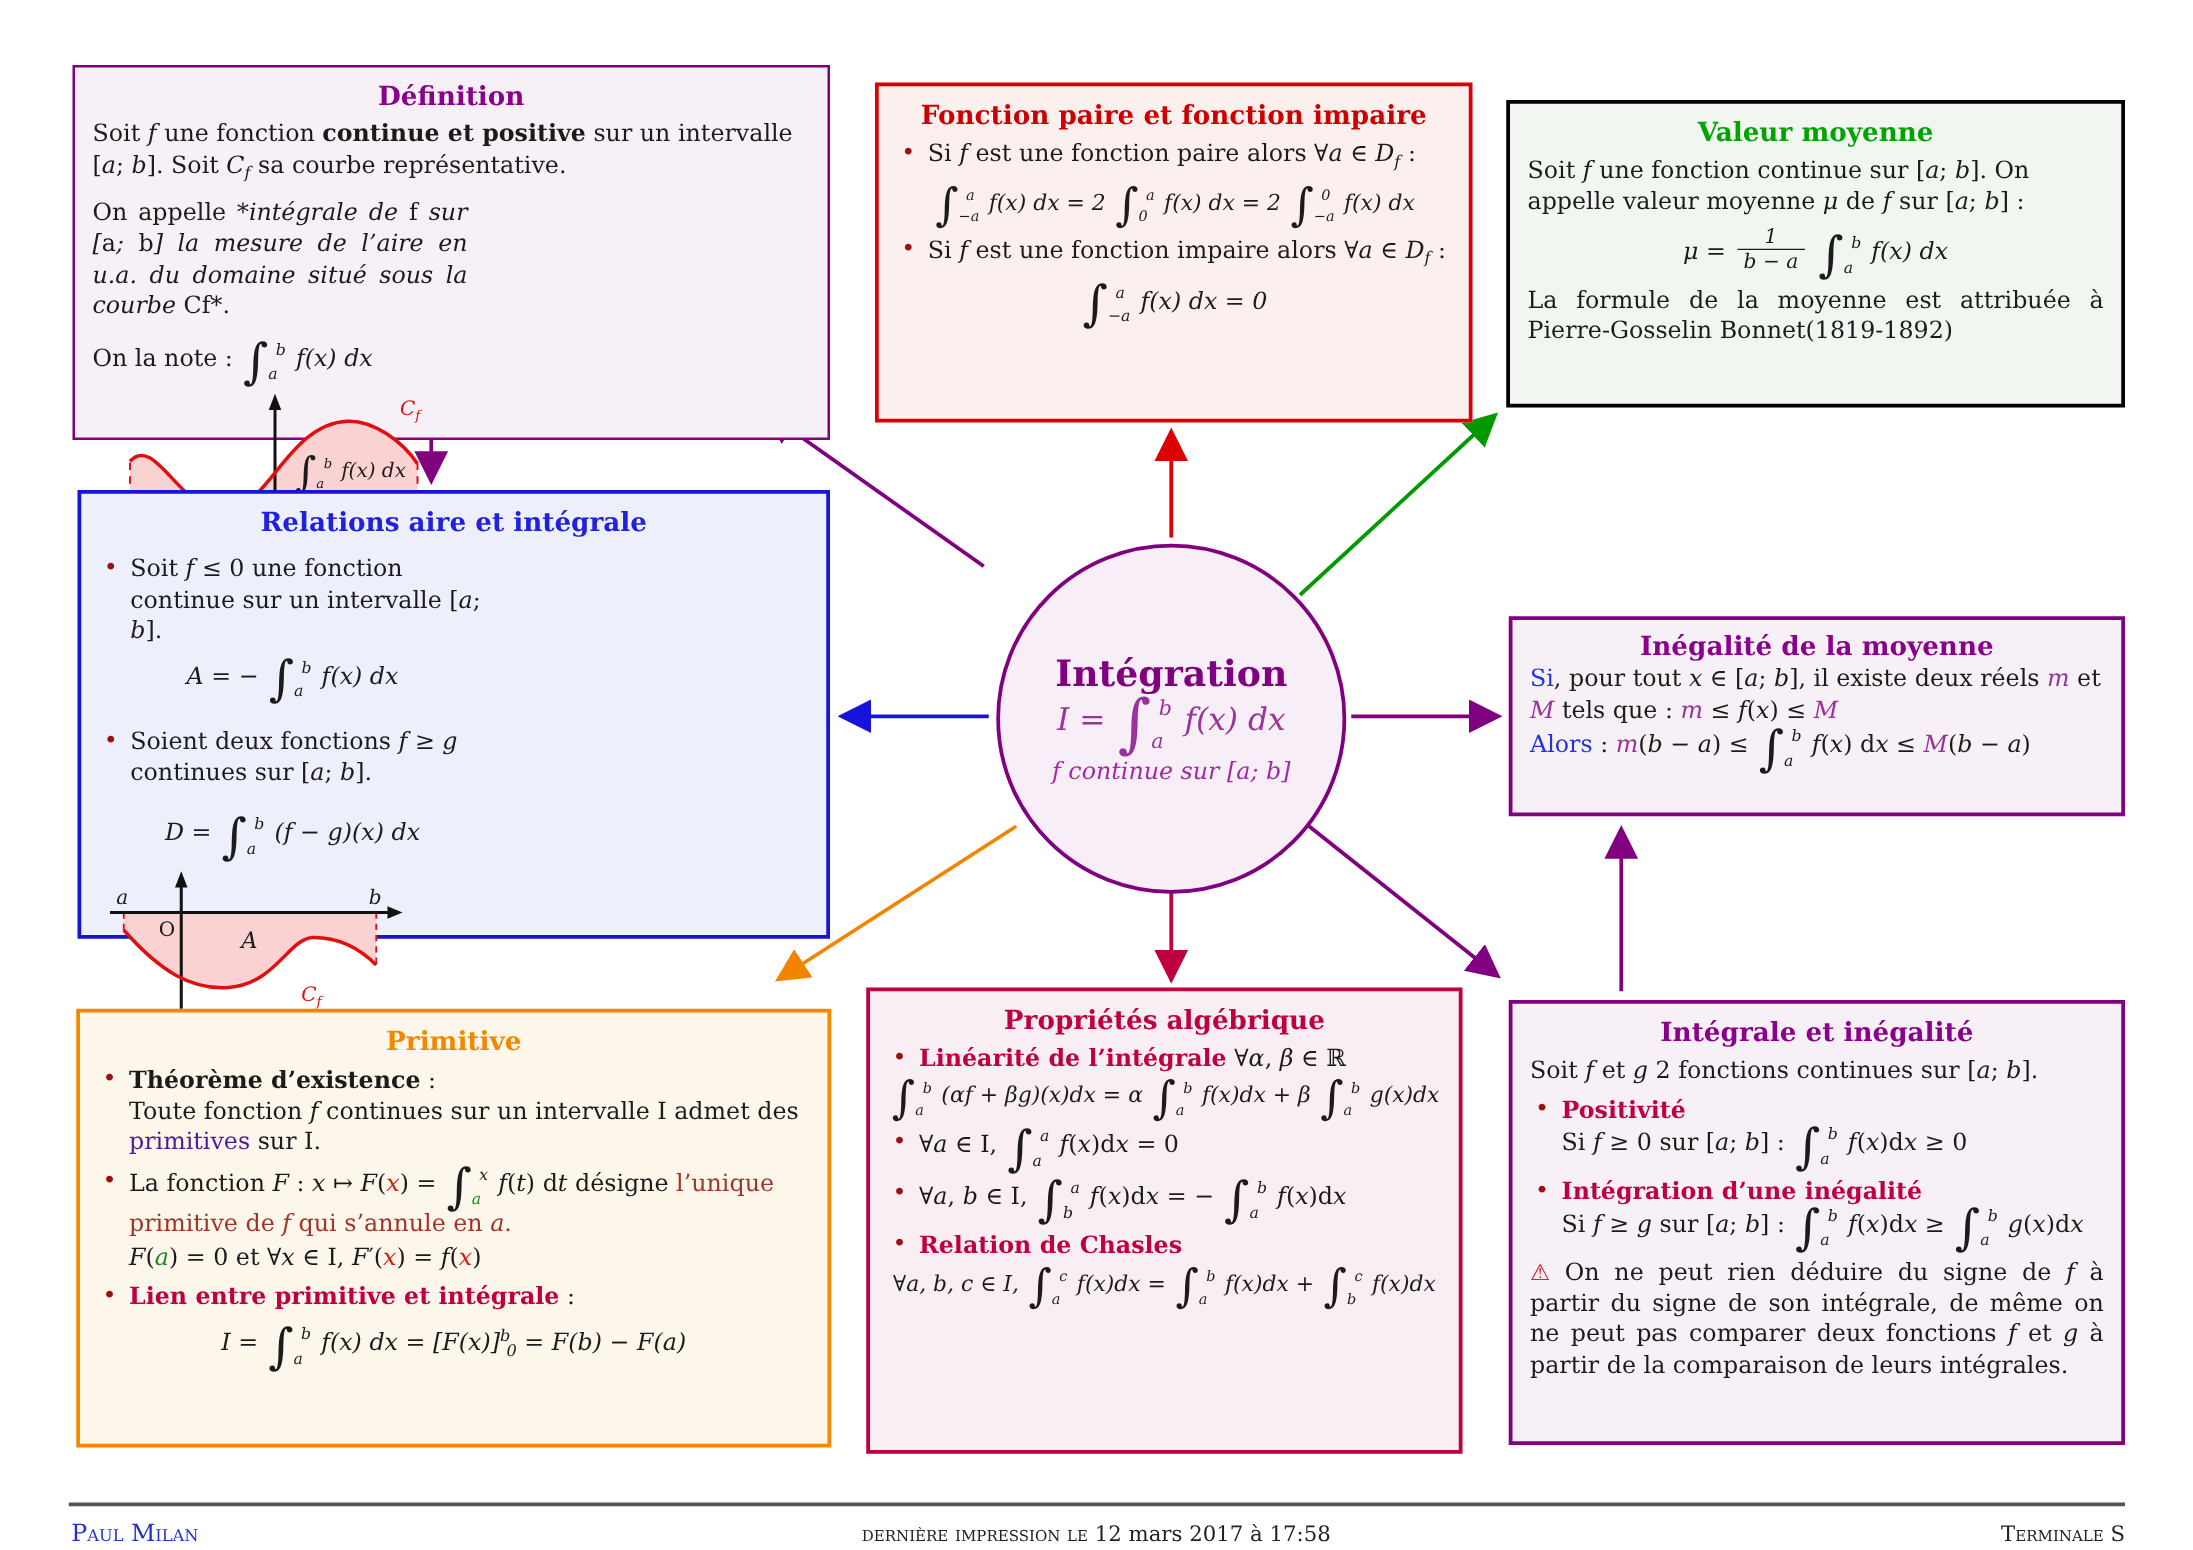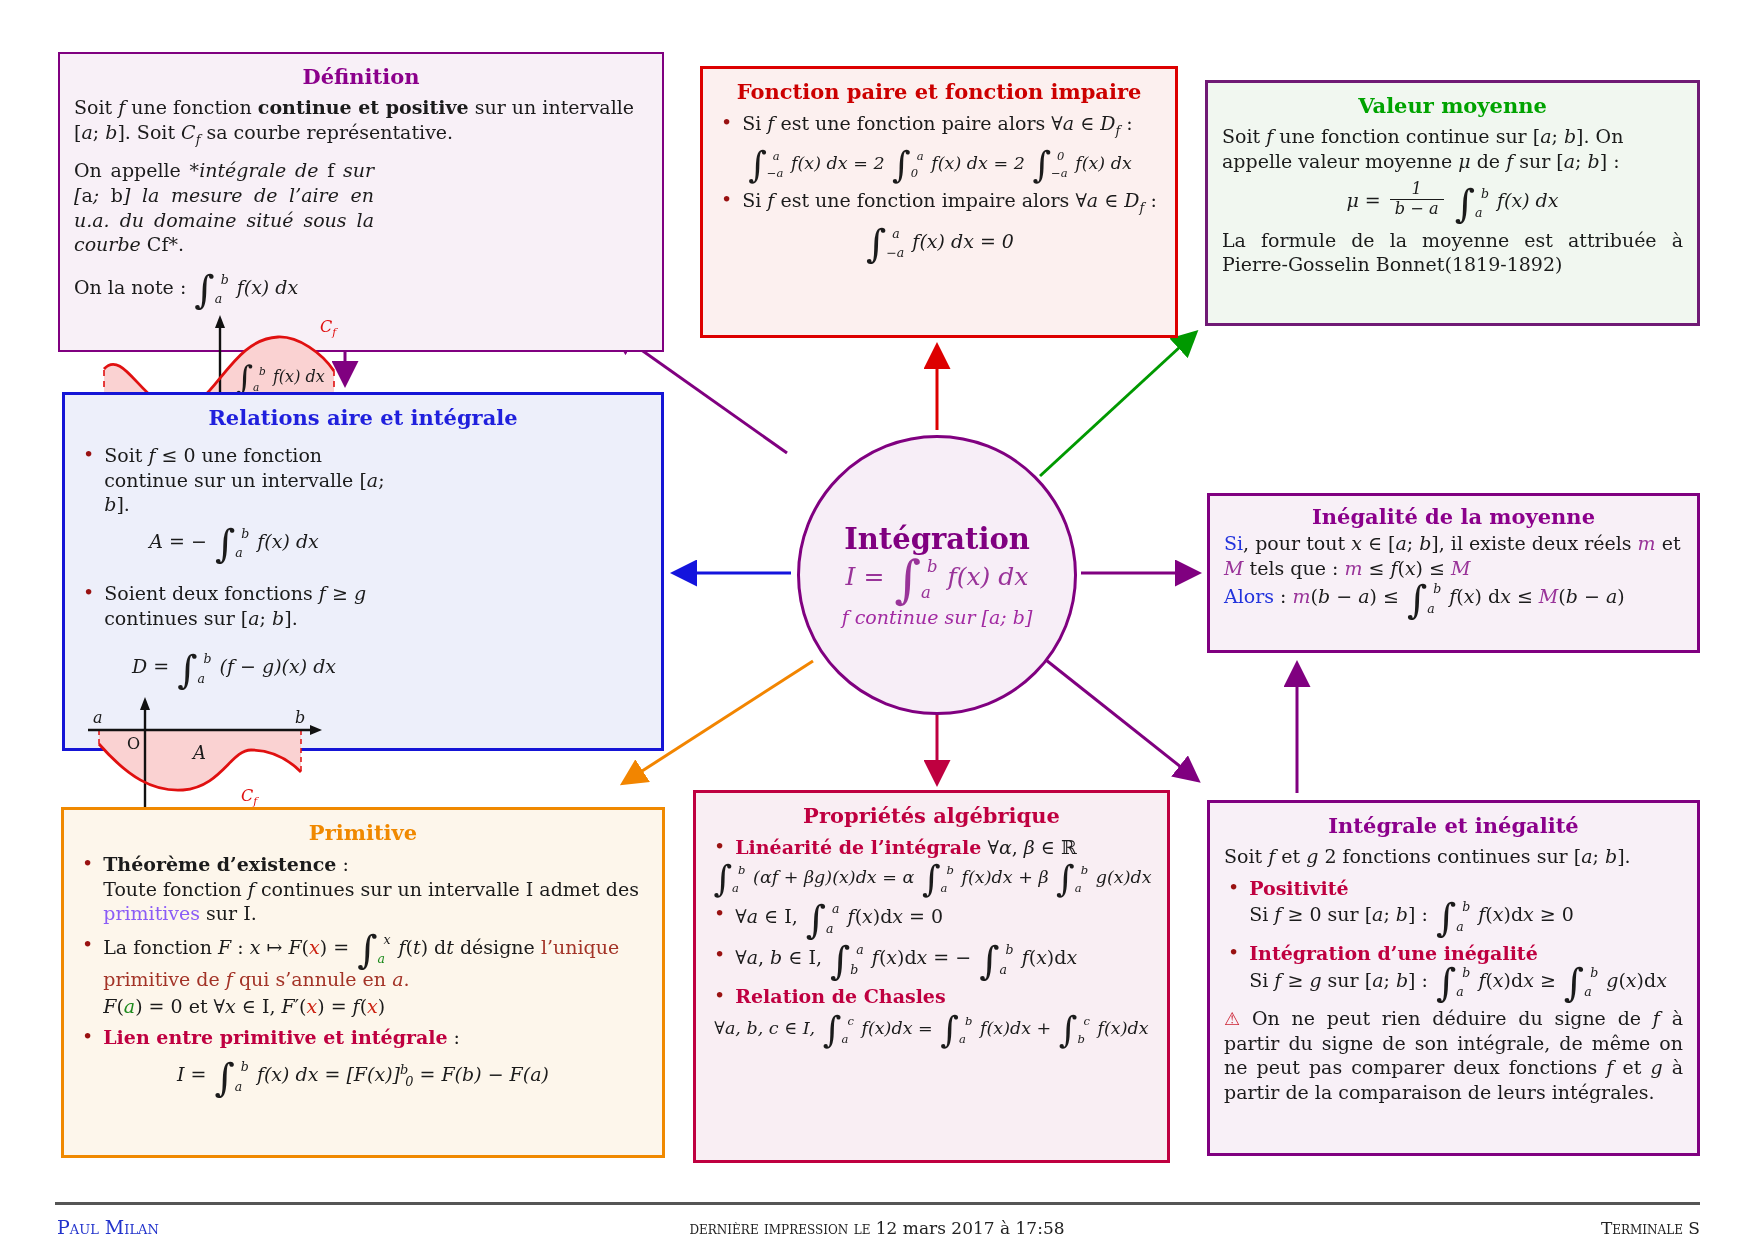--- a/index.html
+++ b/index.html
@@ -24,26 +24,26 @@
   .il{align-self:flex-start;margin-left:-2px;align-self:flex-start;}
   
   .fr{display:inline-flex;flex-direction:column;vertical-align:middle;text-align:center;
       line-height:1.15;font-size:0.85em;margin:0 3px;transform:translateY(-3px);}
   .fn{border-bottom:1.4px solid currentColor;padding:0 5px;}
   .fd{padding:0 5px;}
   sup,sub{font-size:68%;}
   .fm sub{margin-left:-3px;}
   
   .c-g{color:#1c8a1c;} .c-r{color:#cc2211;} .c-m{color:#993399;} .c-b{color:#2233dd;}
-  .c-o{color:#8b5cf6;margin-top:14px;} .c-dr{color:#a33327;} .c-p{color:#bf0040;}
+  .c-o{color:#4c1d95;margin-top:14px;} .c-dr{color:#a33327;} .c-p{color:#bf0040;}
   .warn{color:#cc2233;font-family:"DejaVu Sans",sans-serif;font-size:18px;margin-right:6px;font-style:normal;}
   
   #box-definition{left:58px;top:52px;width:606px;height:300px;border:2.5px solid #800080;background:#f8f0f7;}
   #box-paire{left:700px;top:66px;width:478px;height:272px;border:3px solid #dd0000;background:#fcf0ef;}
-  #box-valeur{left:1205px;top:80px;width:495px;height:246px;border:3px solid #701a75;background:#f1f7f0;}
+  #box-valeur{left:1205px;top:80px;width:495px;height:246px;border:3px solid #000000;background:#f1f7f0;}
   #box-relations{left:62px;top:392px;width:602px;height:359px;border:3px solid #1515d6;background:#edeffa;}
   #box-inegmoy{left:1207px;top:493px;width:493px;height:160px;border:3px solid #800080;background:#f8f0f7;padding-top:6px;}
   #box-primitive{left:61px;top:807px;width:604px;height:351px;border:3px solid #f08900;background:#fdf6eb;}
   #box-prop{left:693px;top:790px;width:477px;height:373px;border:3px solid #bf0040;background:#f9eef3;}
   #box-intineq{left:1207px;top:800px;width:493px;height:356px;border:3px solid #800080;background:#f8f0f7;}
   #t-definition{color:#8b008b;} #t-paire{color:#cc0000;} #t-valeur{color:#00a300;}
   #t-relations{color:#2020dd;} #t-inegmoy{color:#8b008b;} #t-primitive{color:#f08900;}
   #t-prop{color:#bf0040;} #t-intineq{color:#8b008b;}
   
   #circle{position:absolute;left:797px;top:435px;width:280px;height:280px;border-radius:50%;

